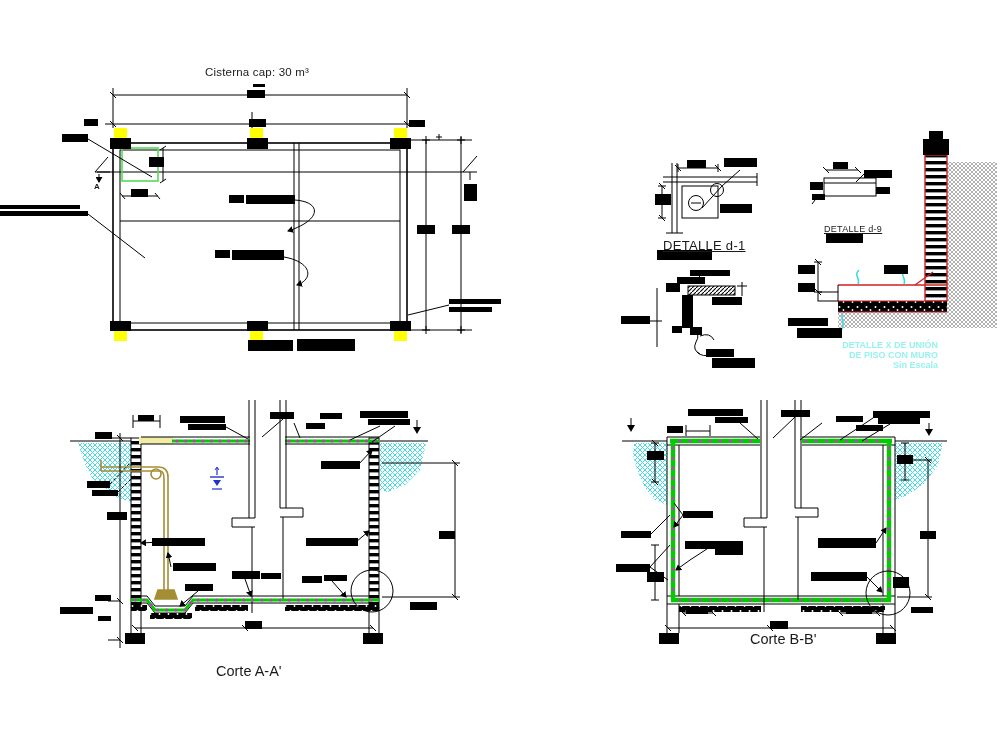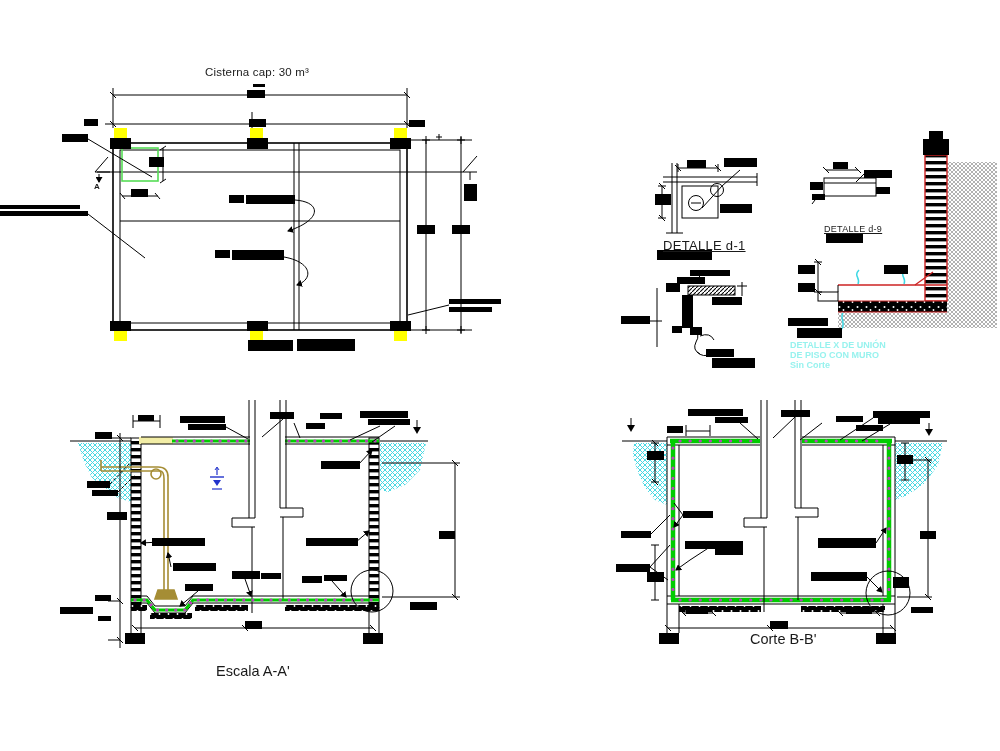--- a/index.html
+++ b/index.html
@@ -6,21 +6,21 @@
   .canvas{position:relative;width:1000px;height:751px;background:#ffffff;overflow:hidden;
           font-family:"Liberation Sans",sans-serif;}
   .canvas svg{position:absolute;left:0;top:0;}
   .lbl{position:absolute;color:#1a1a1a;white-space:nowrap;text-align:center;}
   .title{left:205px;top:66px;font-size:11.5px;letter-spacing:.2px;}
   .d1{left:663px;top:238px;font-size:13px;text-decoration:underline;letter-spacing:.3px;}
   .d2{left:824px;top:224px;font-size:9px;text-decoration:underline;letter-spacing:.3px;}
   .corteA{left:216px;top:663px;font-size:14.5px;}
   .corteB{left:750px;top:631px;font-size:14.5px;}
   .markA{left:94px;top:182px;font-size:8px;font-weight:bold;}
-  .note{left:790px;top:340px;width:148px;text-align:left;color:#97f2ee;
+  .note{left:790px;top:340px;width:148px;text-align:right;color:#97f2ee;
         font-size:9px;line-height:10px;font-weight:bold;}
   .ln{stroke:#000;fill:none;stroke-width:1;}
   .ln2{stroke:#000;fill:none;stroke-width:1.6;}
   .rd{fill:#000;stroke:none;}
 </style>
 </head>
 <body>
 
 <div class="canvas">
 
@@ -436,18 +436,18 @@
 </g>
 </svg>
 
 <div class="lbl title">Cisterna cap: 30 m³</div>
 <div class="lbl markA">A</div>
 <div class="lbl d1">DETALLE d-1</div>
 <div class="lbl d2">DETALLE d-9</div>
 <div class="lbl note">
   <div>DETALLE X DE UNIÓN</div>
   <div>DE PISO CON MURO</div>
-  <div>Sin Corte</div>
+  <div>Sin Escala</div>
 </div>
-<div class="lbl corteA">Escala A-A'</div>
+<div class="lbl corteA">Corte A-A'</div>
 <div class="lbl corteB">Corte B-B'</div>
 
 </div>
 
 </body></html>

